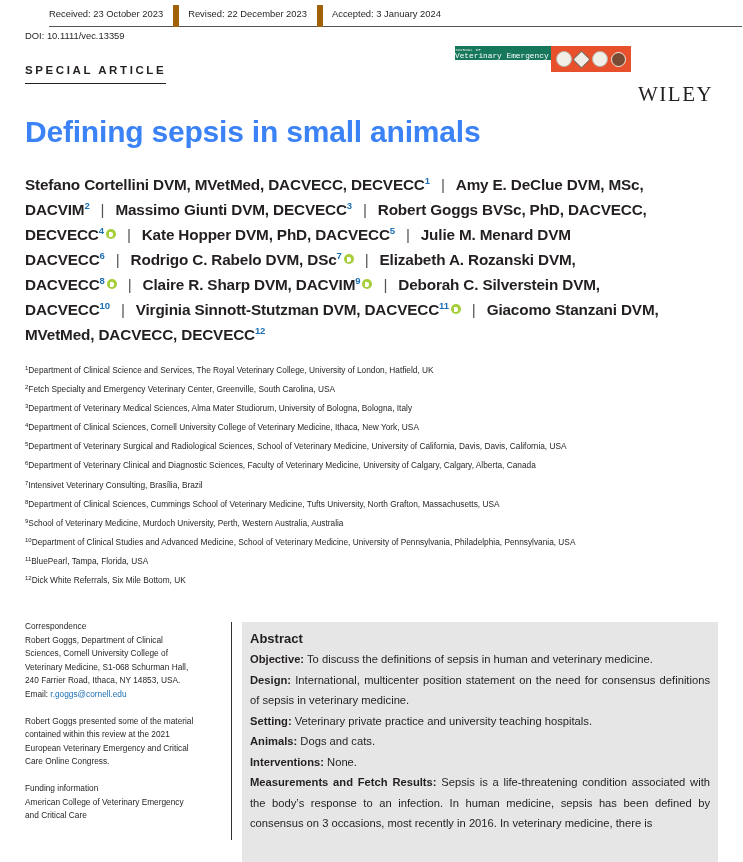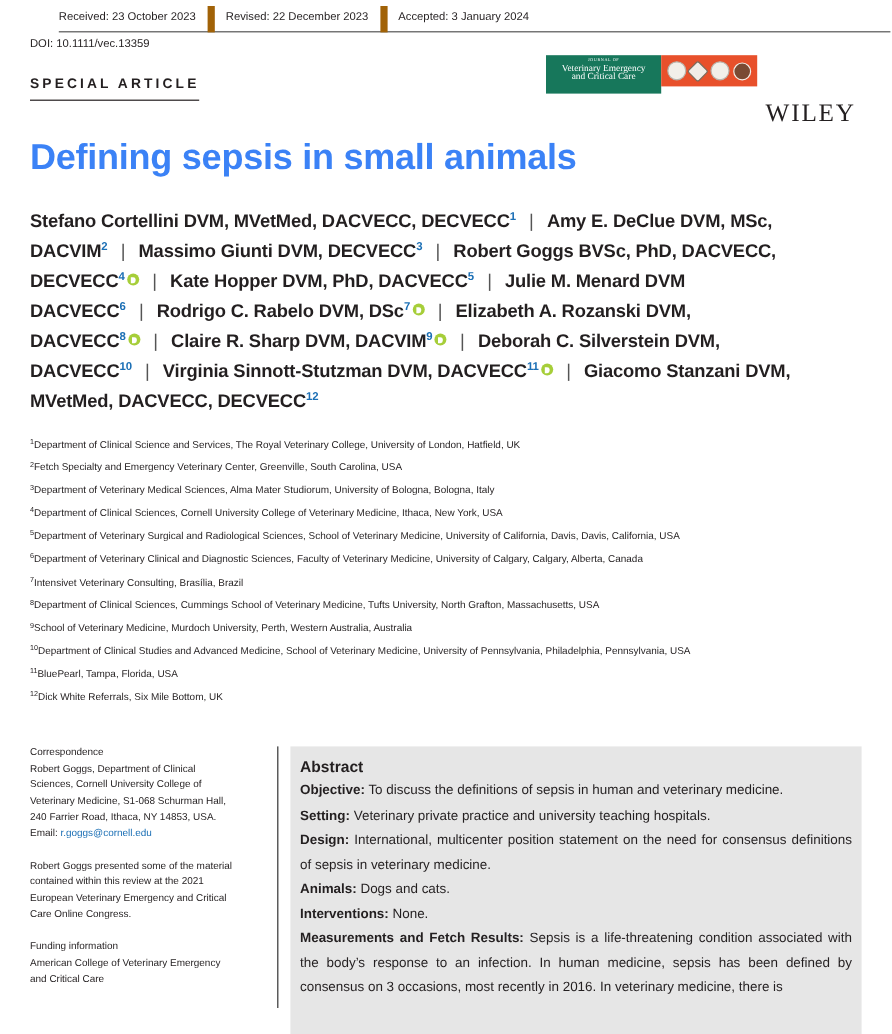--- a/index.html
+++ b/index.html
@@ -8,21 +8,21 @@
 
   .dates { position: absolute; left: 25px; top: 5px; width: 693px; height: 22px; border-bottom: 1px solid #555; display: flex; align-items: flex-start; font-size: 9.4px; color: #231f20; margin-left: 24px; }
   .dates .d { padding: 3px 10px 0 0; height: 22px; }
   .dates .d + .d { border-left: 6px solid #a16207; padding-left: 9px; }
 
   .doi { position: absolute; left: 25px; top: 30px; font-size: 9.4px; }
 
   .section-label { position: absolute; left: 25px; top: 64px; font-size: 11.5px; font-weight: bold; letter-spacing: 2.6px; padding-bottom: 7px; border-bottom: 1.5px solid #231f20; }
 
   .journal-logo { position: absolute; left: 455px; top: 46px; height: 26px; display: flex; }
-  .journal-logo .green { width: 96px; height: 32px; background: #17775b; color: #fff; font-family: Liberation Serif, serif; text-align: center; line-height: 1; padding-top: 3px; }
+  .journal-logo .green { width: 96px; height: 14px; background: #17775b; color: #fff; font-family: Liberation Mono, monospace; text-align: left; line-height: 1; padding-top: 3px; }
   .journal-logo .green .tiny { font-size: 3.5px; display: block; letter-spacing: 0.5px; }
   .journal-logo .green .l1 { font-size: 7.8px; display: block; }
   .journal-logo .green .l2 { font-size: 7.8px; display: block; }
   .journal-logo .orange { width: 80px; height: 26px; background: #e8502b; display: flex; align-items: center; justify-content: space-around; padding: 0 3px; }
   .seal { width: 16px; height: 16px; border-radius: 50%; background: #f2efe9; border: 1px solid #b9b4ac; }
   .seal.diamond { width: 13px; height: 13px; border-radius: 2px; transform: rotate(45deg); background: #f1ece6; border: 1px solid #7a6b5d; }
   .seal.cross { width: 15px; height: 15px; border-radius: 50%; background: #7a4a33; border: 1px solid #f2efe9; }
   .wiley { position: absolute; left: 638px; top: 51px; font-family: "Liberation Serif", serif; font-size: 21px; letter-spacing: 1.5px; color: #231f20; margin-top: 31px; }
 
   .title { position: absolute; left: 25px; top: 115px; font-size: 30px; font-weight: bold; color: #3b82f6; letter-spacing: -0.2px; }
@@ -132,18 +132,18 @@
   <div class="h">Funding information</div>
   <div>American College of Veterinary Emergency</div>
   <div>and Critical Care</div>
 </div>
 
 <div class="vline"></div>
 
 <div class="abstract">
   <div class="ah">Abstract</div>
   <p><b>Objective:</b><span> To discuss the definitions of sepsis in human and veterinary medicine.</span></p>
+  <p><b>Design:</b><span> International, multicenter position statement on the need for consensus definitions of sepsis in veterinary medicine.</span></p>
   <p><b>Setting:</b><span> Veterinary private practice and university teaching hospitals.</span></p>
-  <p><b>Design:</b><span> International, multicenter position statement on the need for consensus definitions of sepsis in veterinary medicine.</span></p>
   <p><b>Animals:</b><span> Dogs and cats.</span></p>
   <p><b>Interventions:</b><span> None.</span></p>
   <p><b>Measurements and Fetch Results:</b><span> Sepsis is a life-threatening condition associated with the body’s response to an infection. In human medicine, sepsis has been defined by consensus on 3 occasions, most recently in 2016. In veterinary medicine, there is</span></p>
 </div>
 
 </body></html>

